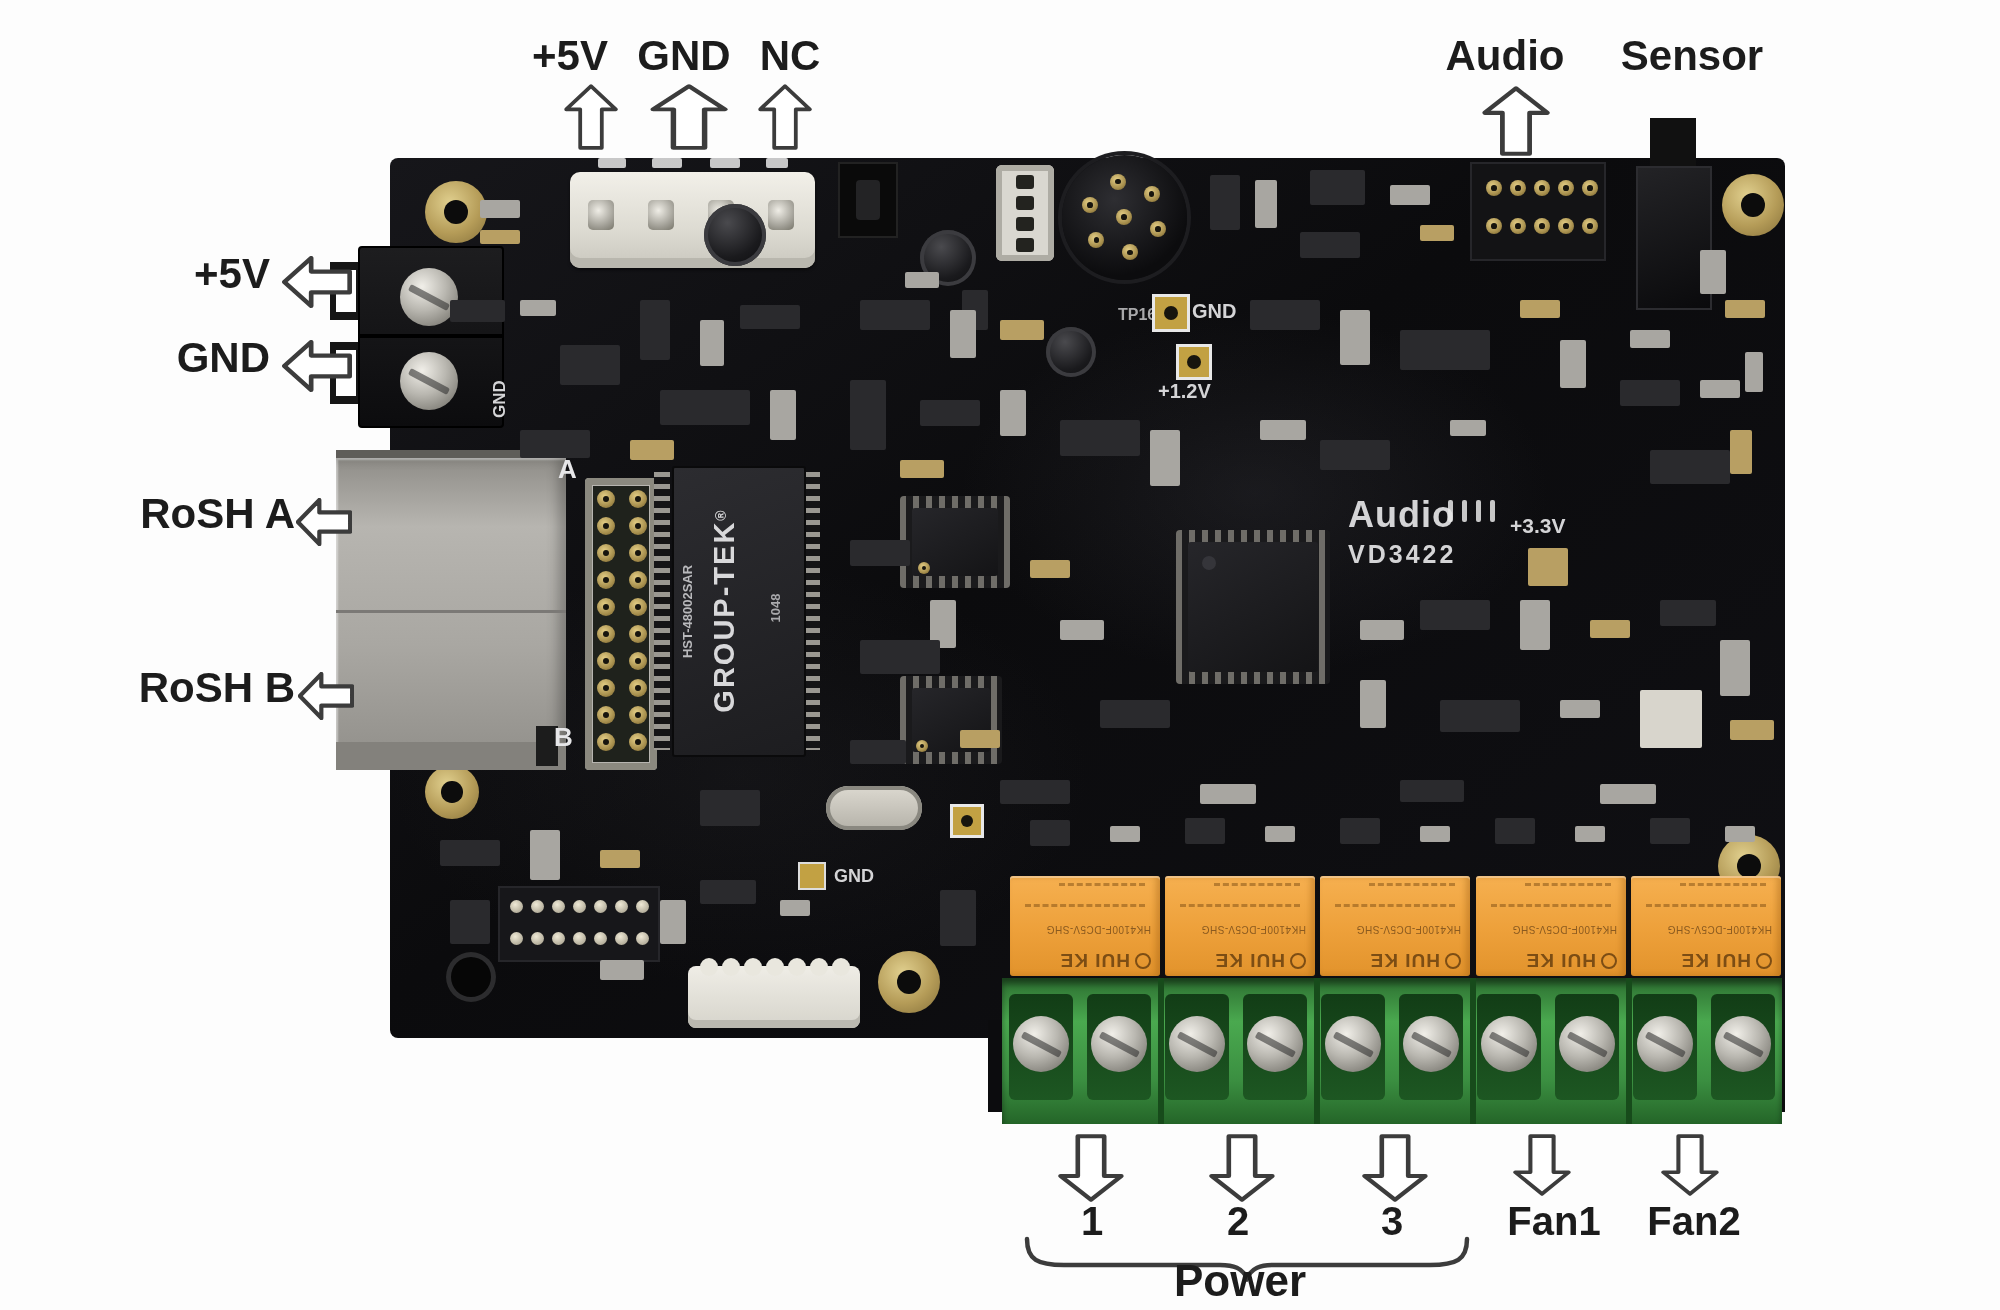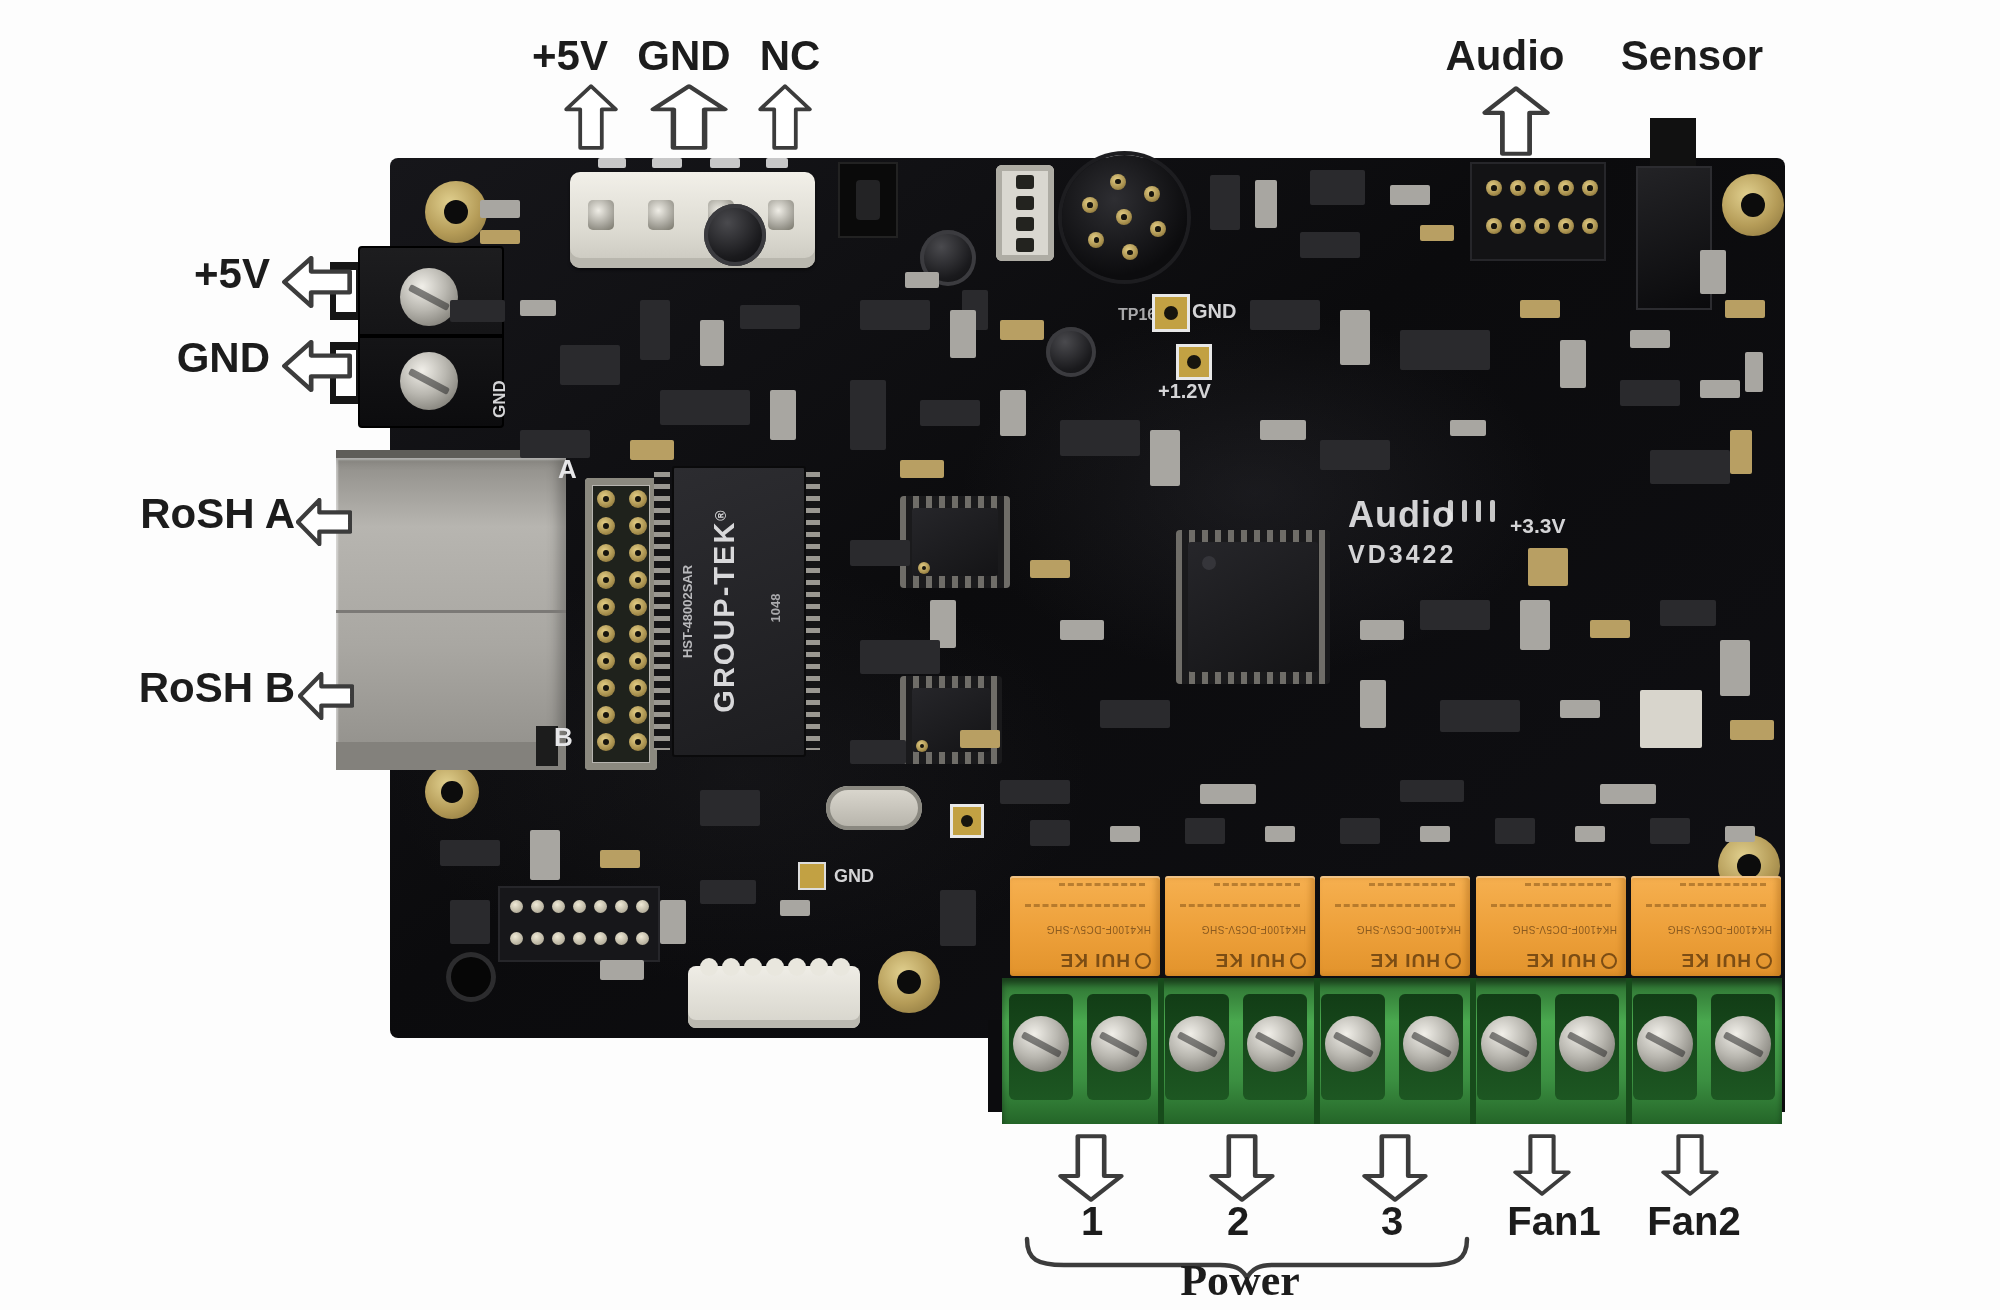--- a/index.html
+++ b/index.html
@@ -403,21 +403,21 @@
   <div class="lbl small" style="left:1178px;top:1200px;width:120px;">2</div>
   <div class="lbl small" style="left:1332px;top:1200px;width:120px;">3</div>
   <div class="lbl small" style="left:1494px;top:1200px;width:120px;">Fan1</div>
   <div class="lbl small" style="left:1634px;top:1200px;width:120px;">Fan2</div>
 
   <div class="brace-wrap" style="left:1024px;top:1236px;width:446px;height:40px;">
     <svg viewBox="0 0 446 46" width="446" height="46">
         <path d="M3,3 C3,24 14,29 40,29 L196,29 C210,29 218,32 223,42 C228,32 236,29 250,29 L406,29 C432,29 443,24 443,3" fill="none" stroke="#3c3c3c" stroke-width="4.5" stroke-linecap="round"></path>
       </svg>
   </div>
-  <div class="lbl" style="left:1130px;top:1258px;width:220px;font-size:44px;font-family:Liberation Serif, serif;">Power</div>
+  <div class="lbl" style="left:1130px;top:1258px;width:220px;font-size:44px;">Power</div>
 
   <div id="deco-layer">
       <div style="position: absolute; left: 480px; top: 200px; width: 40px; height: 18px; background: rgb(168, 166, 161); border-radius: 2px; opacity: 1;"></div>
       <div style="position: absolute; left: 480px; top: 230px; width: 40px; height: 14px; background: rgb(184, 159, 99); border-radius: 2px; opacity: 1;"></div>
       <div style="position: absolute; left: 905px; top: 272px; width: 34px; height: 16px; background: rgb(168, 166, 161); border-radius: 2px; opacity: 1;"></div>
       <div style="position: absolute; left: 962px; top: 290px; width: 26px; height: 40px; background: rgb(42, 42, 45); border-radius: 2px; opacity: 1;"></div>
       <div style="position: absolute; left: 1210px; top: 175px; width: 30px; height: 55px; background: rgb(42, 42, 45); border-radius: 2px; opacity: 1;"></div>
       <div style="position: absolute; left: 1255px; top: 180px; width: 22px; height: 48px; background: rgb(168, 166, 161); border-radius: 2px; opacity: 1;"></div>
       <div style="position: absolute; left: 1310px; top: 170px; width: 55px; height: 35px; background: rgb(42, 42, 45); border-radius: 2px; opacity: 1;"></div>
       <div style="position: absolute; left: 1390px; top: 185px; width: 40px; height: 20px; background: rgb(168, 166, 161); border-radius: 2px; opacity: 1;"></div>

